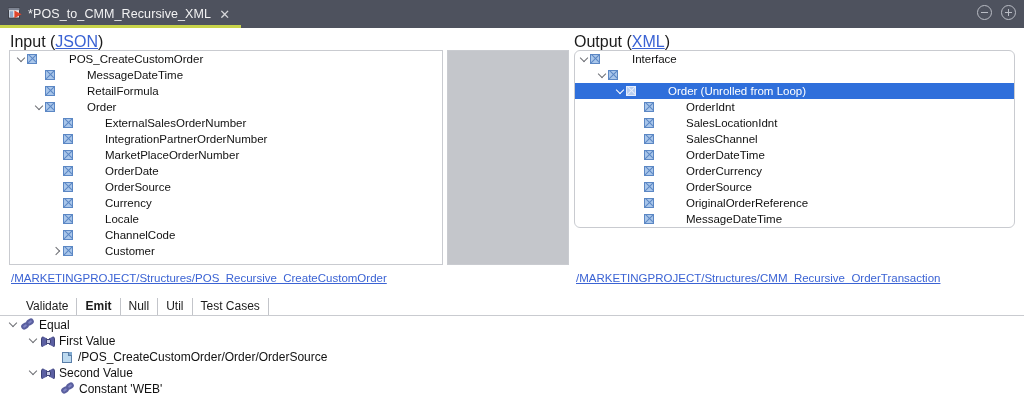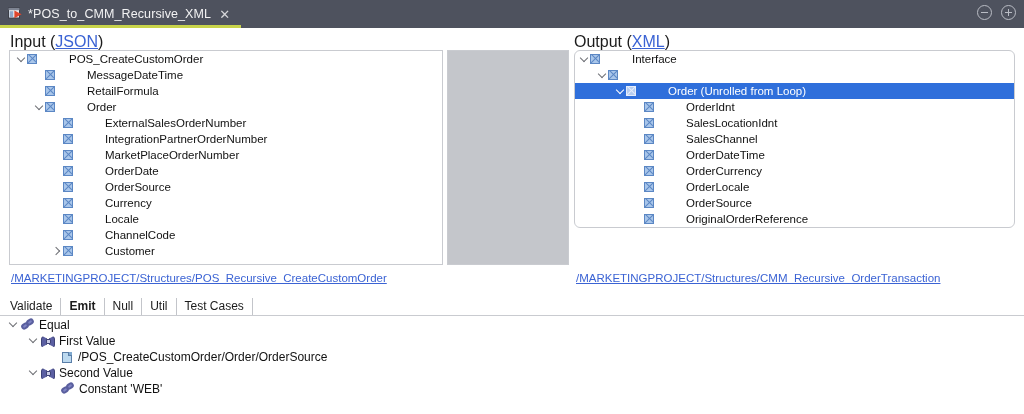--- a/index.html
+++ b/index.html
@@ -144,21 +144,21 @@
   }
   .btab {
     position:relative;
     font-size:12px; color:#1b1b1b;
     padding:1px 8px 2px 8px;
     line-height:15px;
     cursor:pointer;
     border-right:1px solid #c3c5ca;
   }
   .btab.active { font-weight:bold;text-align:right; }
-  .btab.first { padding-left:10px; }
+  .btab.first { padding-left:26px; }
 
   
   .btree { position:absolute; left:0; top:316px; width:1024px; height:98px; background:#fff; }
   .btree-row {
     position:relative; height:16px; display:flex; align-items:flex-end;
     font-size:12px; color:#111; white-space:nowrap;
   }
   .btree .chev { width:13px; }
   .lnk-icon, .bow-icon, .doc-icon { flex:none; margin-right:4px; position:relative; }
 
@@ -362,26 +362,20 @@
       <div class="tree-row">
         <span style="display:inline-block;width:58px;flex:none"></span>
         <span class="chev"></span>
         <span class="nicon"></span>
         <span class="tlabel">OrderCurrency</span>
       </div>
       <div class="tree-row">
         <span style="display:inline-block;width:58px;flex:none"></span>
         <span class="chev"></span>
         <span class="nicon"></span>
-        <span class="tlabel">OrderLocale</span>
-      </div>
-      <div class="tree-row">
-        <span style="display:inline-block;width:58px;flex:none"></span>
-        <span class="chev"></span>
-        <span class="nicon"></span>
         <span class="tlabel">OrderSource</span>
       </div>
       <div class="tree-row">
         <span style="display:inline-block;width:58px;flex:none"></span>
         <span class="chev"></span>
         <span class="nicon"></span>
         <span class="tlabel">OriginalOrderReference</span>
       </div>
       <div class="tree-row">
         <span style="display:inline-block;width:58px;flex:none"></span>

